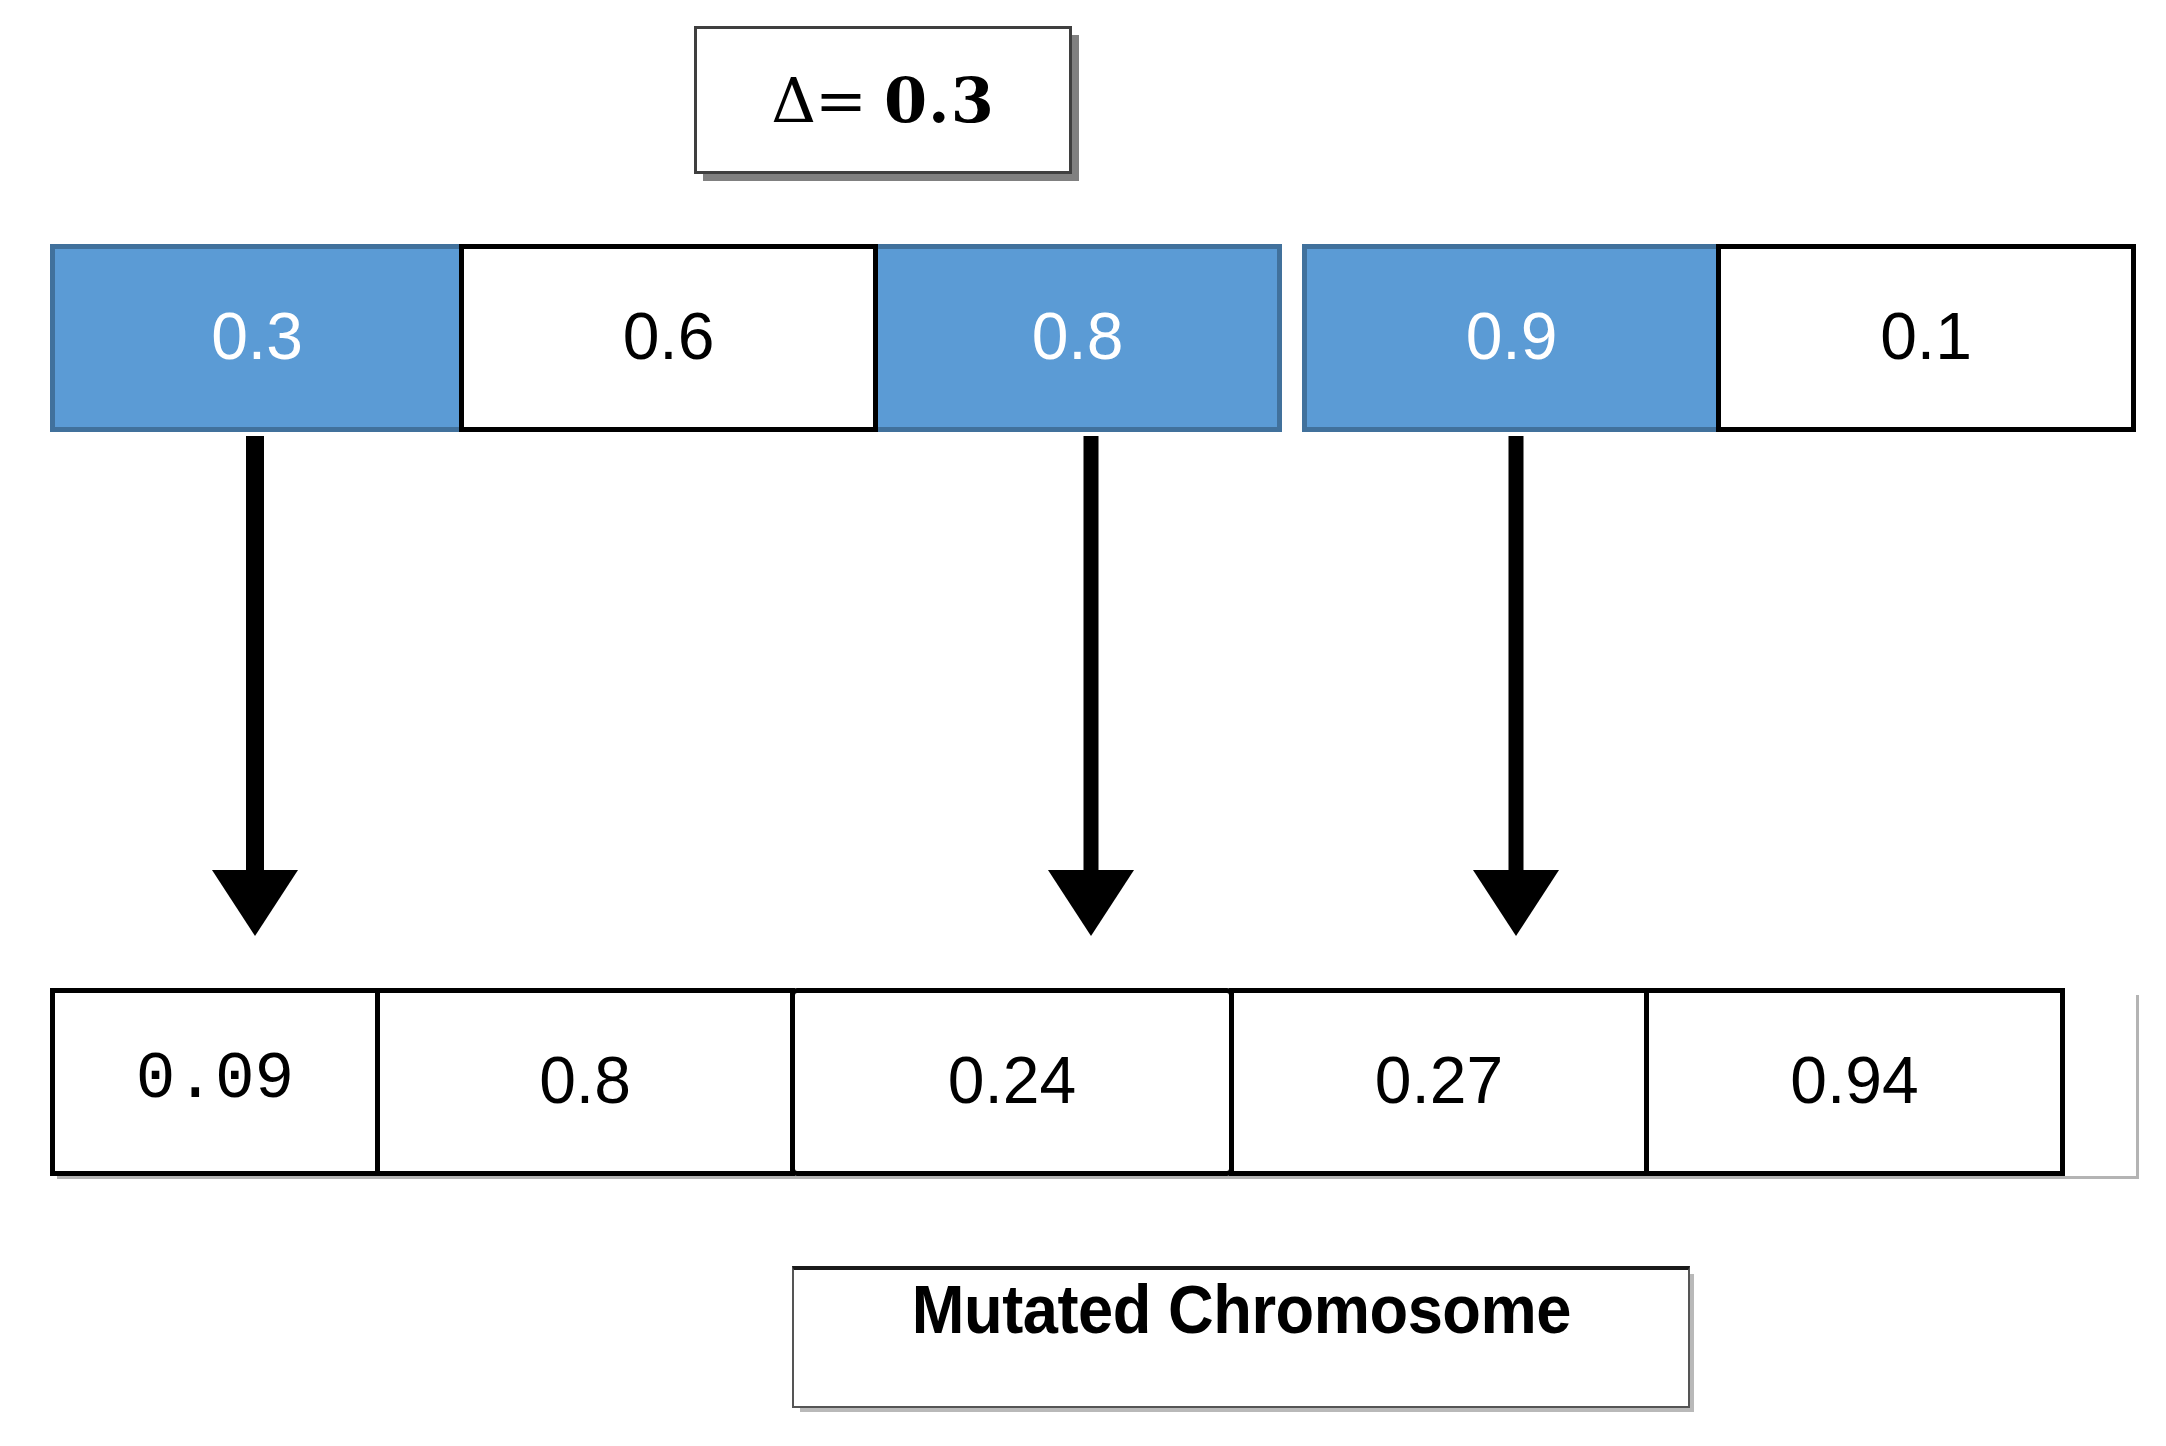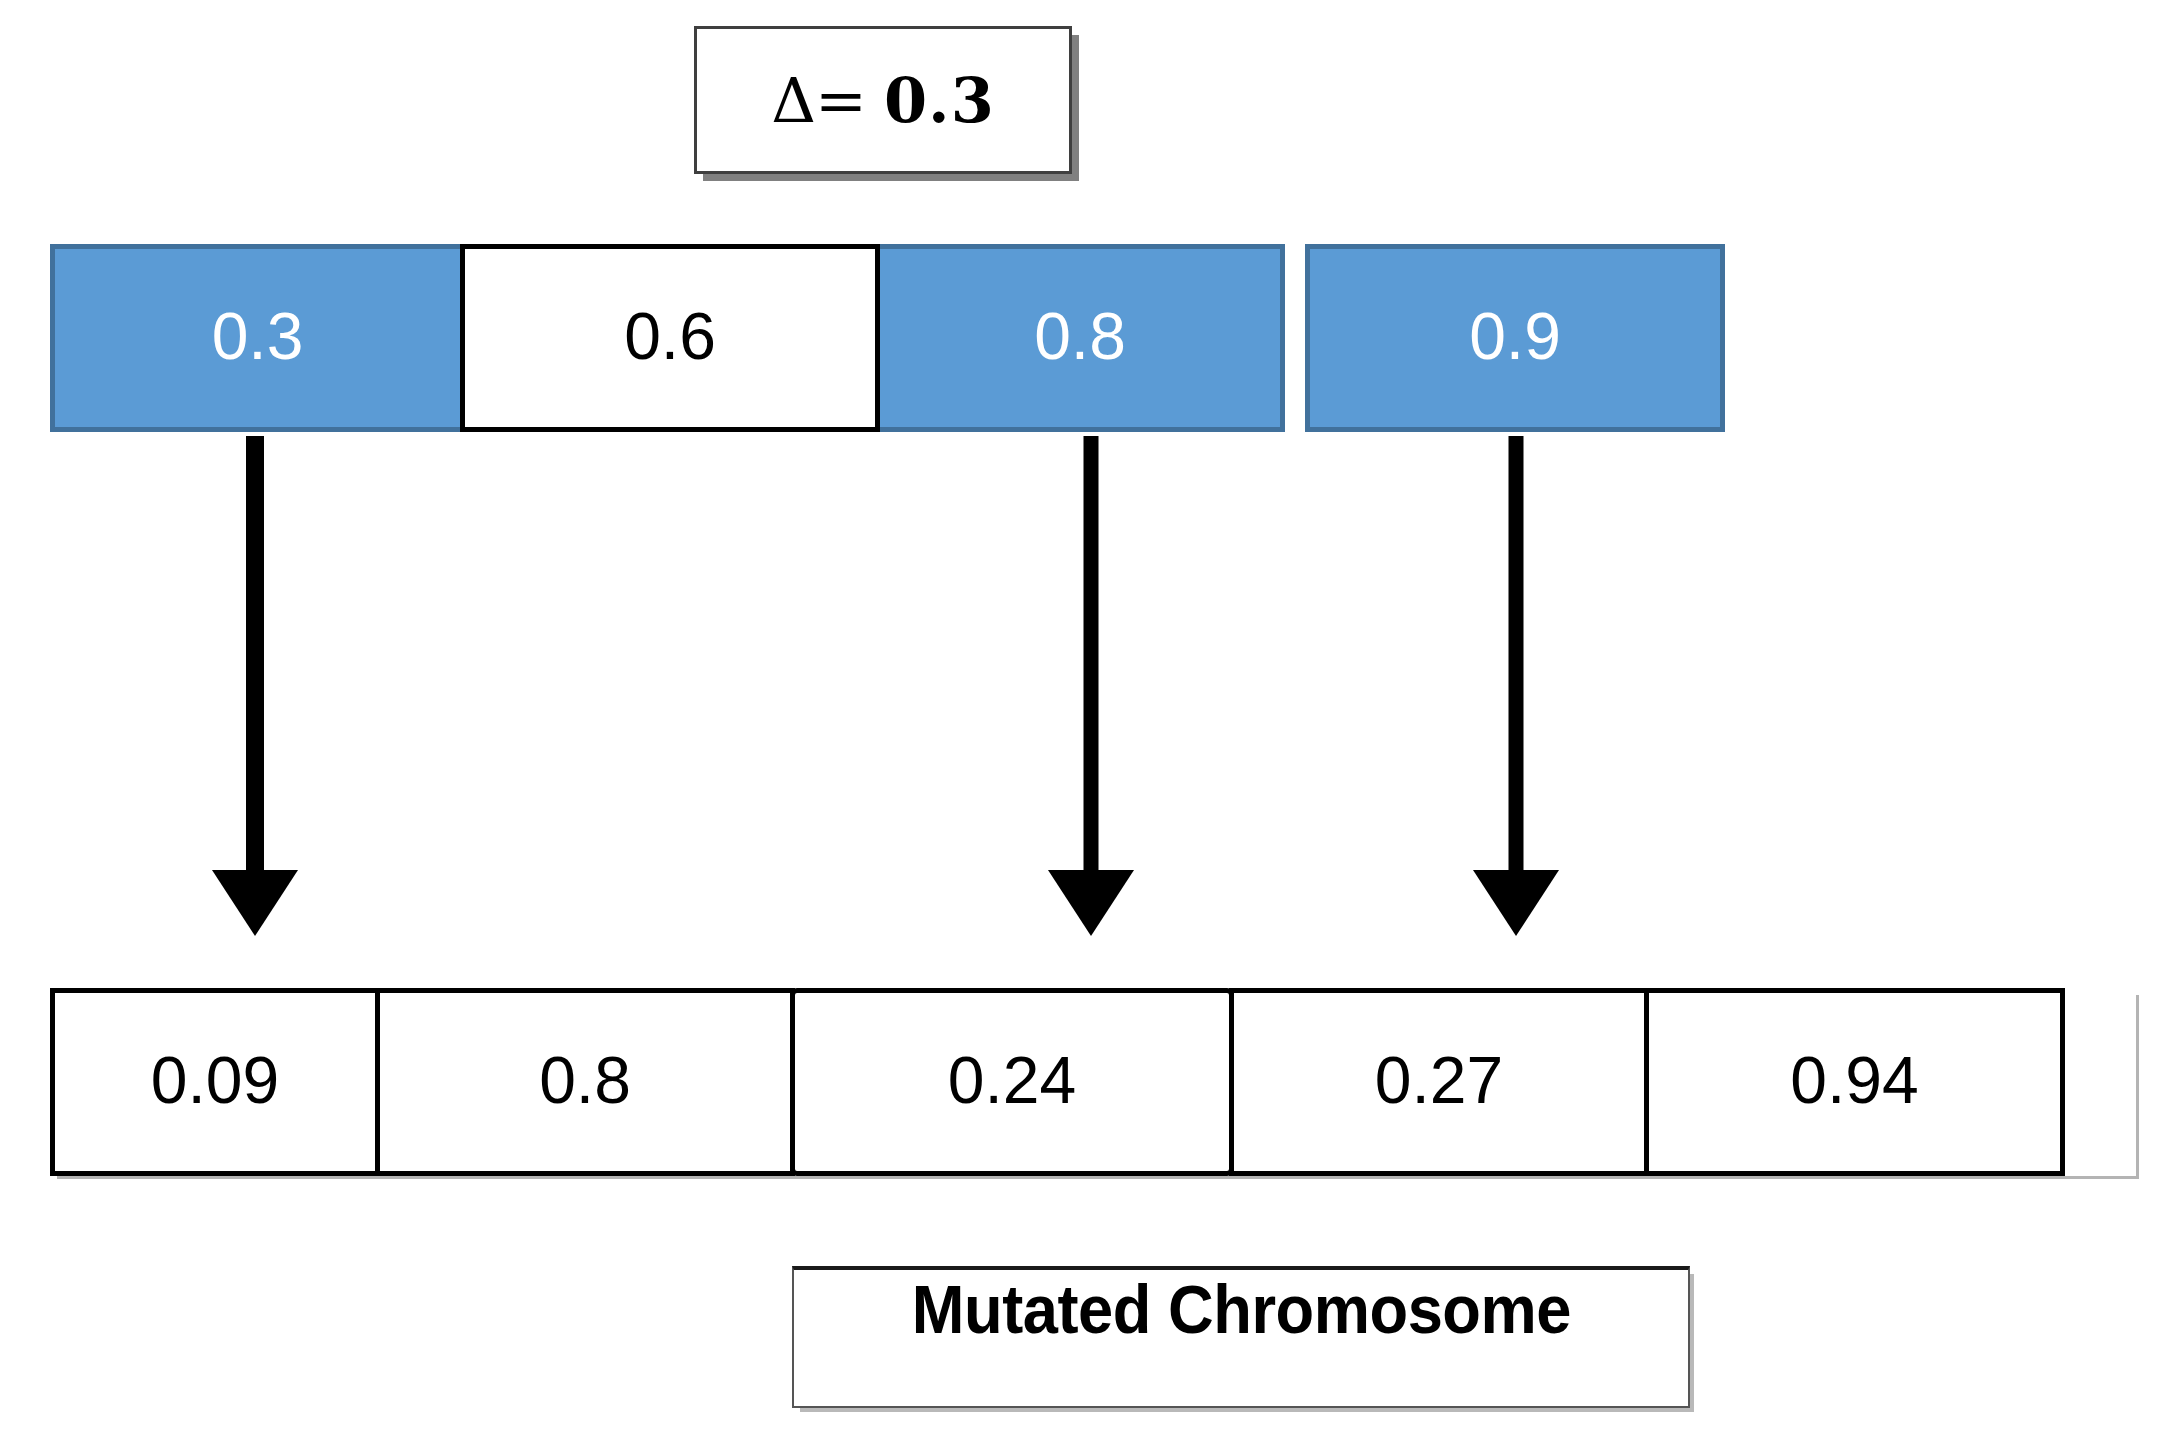--- a/index.html
+++ b/index.html
@@ -150,20 +150,23 @@
       </div>
       <div class="gene" style="width: 420px;">
         <span class="gene-value">0.6</span>
       </div>
       <div class="gene selected" style="width: 410px;">
         <span class="gene-value">0.8</span>
       </div>
       <div class="gene selected" style="width: 420px; margin-left: 20px;">
         <span class="gene-value">0.9</span>
       </div>
+      <div class="gene" style="width: 421px;">
+        <span class="gene-value">0.1</span>
+      </div>
     </div>
 
   <div id="arrow-layer">
       <div class="arrow" style="left: 200px; width: 110px;">
         <svg width="110" height="500" viewBox="0 0 110 500">
           <rect x="46" y="0" width="18" height="440" fill="#000000"></rect>
           <polygon points="12,434 98,434 55,500" fill="#000000"></polygon>
         </svg>
       </div>
       <div class="arrow" style="left: 1036px; width: 110px;">
@@ -174,21 +177,21 @@
       </div>
       <div class="arrow" style="left: 1461px; width: 110px;">
         <svg width="110" height="500" viewBox="0 0 110 500">
           <rect x="47.5" y="0" width="15" height="440" fill="#000000"></rect>
           <polygon points="12,434 98,434 55,500" fill="#000000"></polygon>
         </svg>
       </div>
     </div>
 
   <div class="chromosome bottom" id="row-mutated">
-      <div class="gene" style="width: 330px;">
+      <div class="gene" style="width: 330px; font-family: Liberation Mono, monospace;">
         <span class="gene-value">0.09</span>
       </div>
       <div class="gene" style="width: 420px;">
         <span class="gene-value">0.8</span>
       </div>
       <div class="gene" style="width: 444px; border-radius: 7px;">
         <span class="gene-value">0.24</span>
       </div>
       <div class="gene" style="width: 420px;">
         <span class="gene-value">0.27</span>

